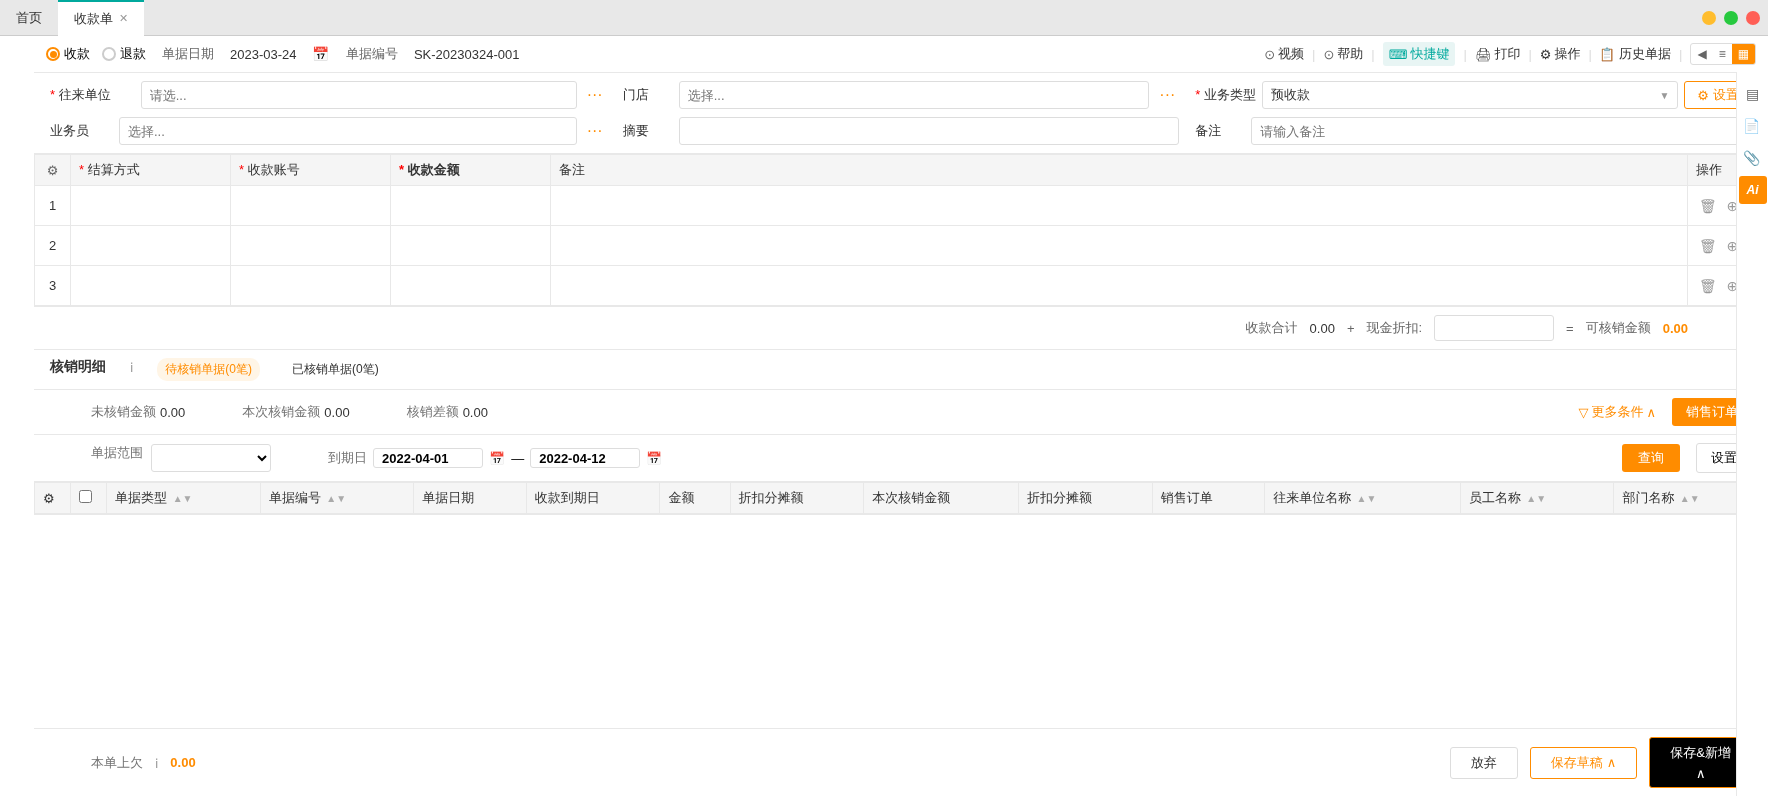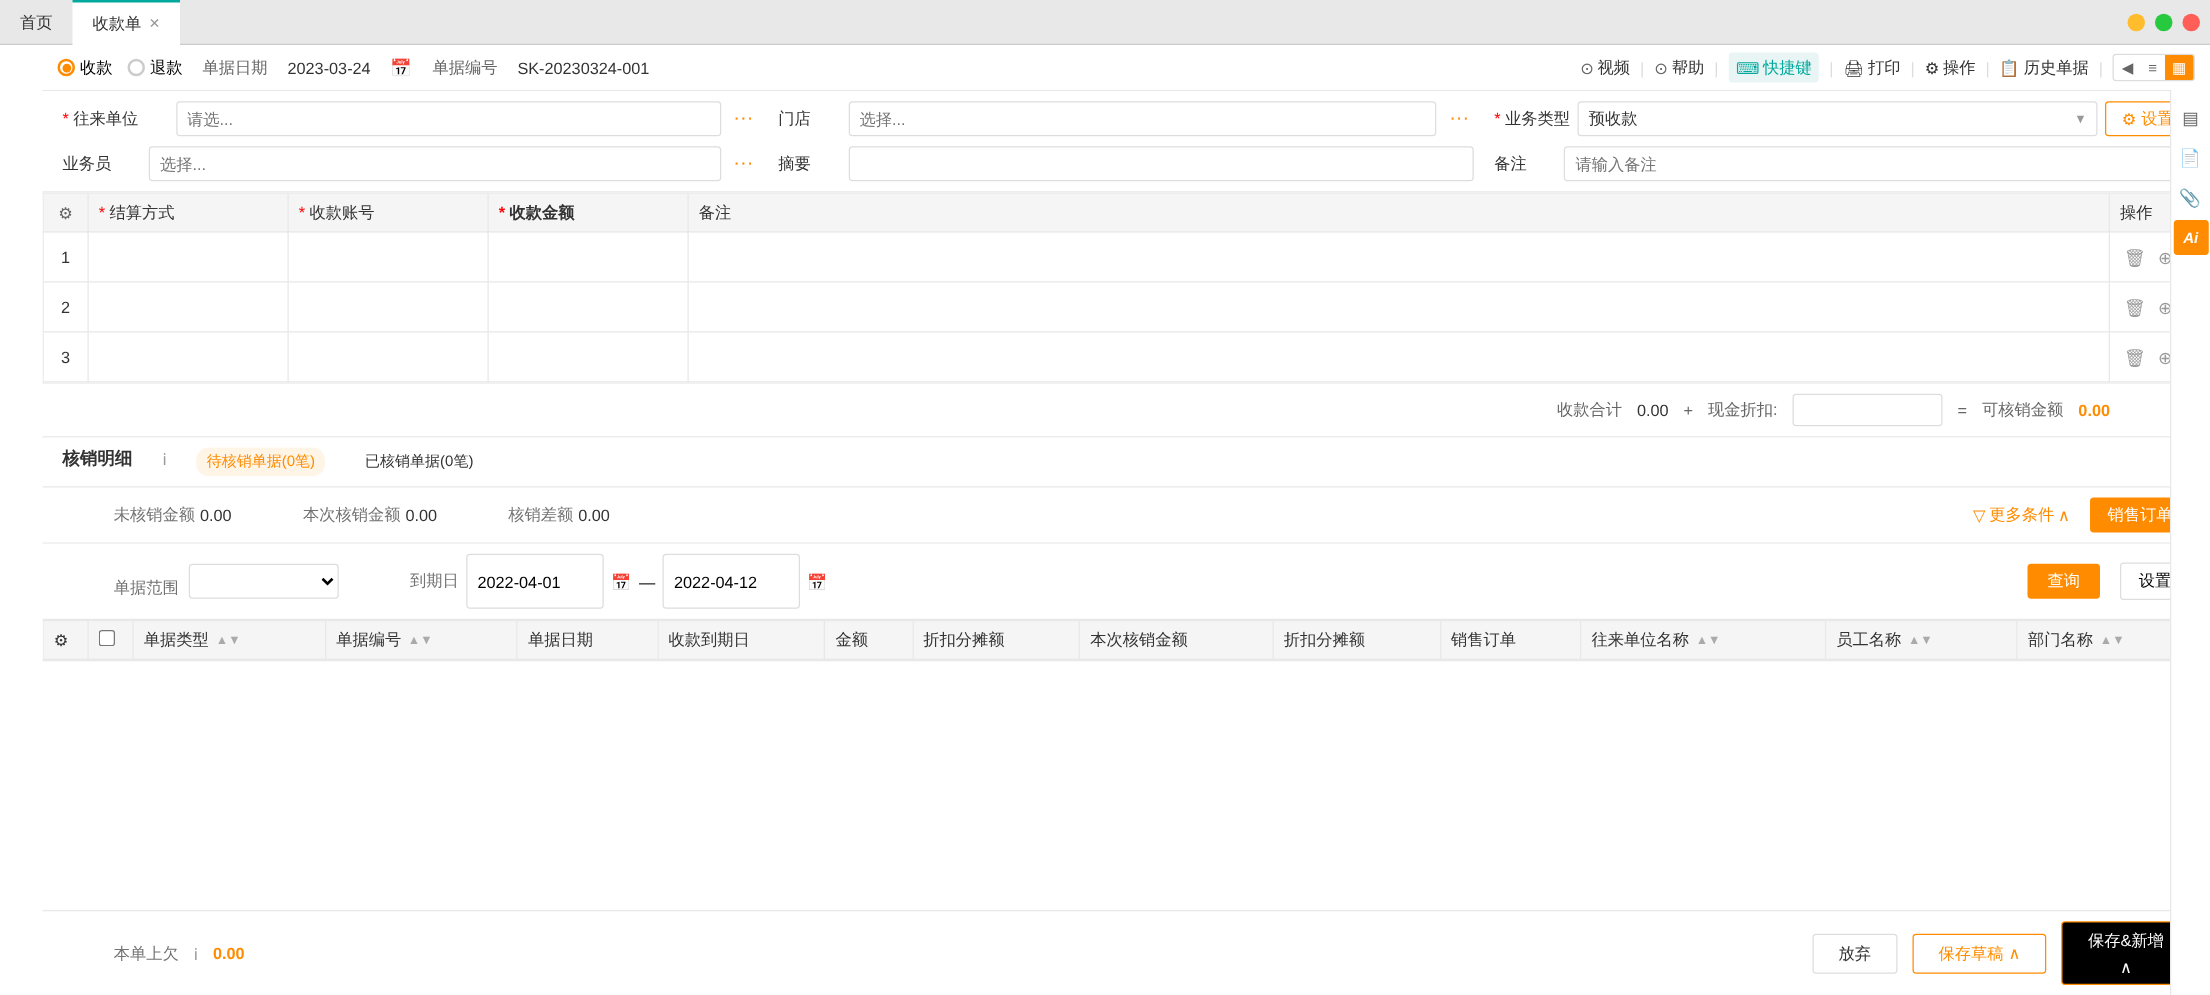--- a/index.html
+++ b/index.html
@@ -118,24 +118,24 @@
     .filter-value { color: #333; }
     .filter-spacer { flex: 1; }
     .more-filter { color: #ff8c00; cursor: pointer; display: flex; align-items: center; gap: 3px; }
     .auto-reconcil-btn {
       padding: 5px 14px; background: #ff8c00; color: #fff; border: none;
       border-radius: 3px; cursor: pointer;
     }
 
     
     .search-filters { display: flex; align-items: center; padding: 8px 16px; gap: 16px; border-bottom: 1px solid #e8e8e8; background: #fff; }
-    .filter-group { display: flex; align-items: flex-end; gap: 8px; }
+    .filter-group { display: flex; align-items: flex-start; gap: 8px; }
     .filter-select { height: 28px; border: 1px solid #ddd; border-radius: 3px; padding: 0 24px 0 8px; background: #fff; outline: none; cursor: pointer; min-width: 120px; }
     .date-range { display: flex; align-items: center; gap: 6px; }
-    .date-input { height: 44px; border: 1px solid #ddd; border-radius: 3px; padding: 0 8px; width: 110px; outline: none; }
+    .date-input { height: 20px; border: 1px solid #ddd; border-radius: 3px; padding: 0 8px; width: 110px; outline: none; font-weight: bold; }
     .cal-icon { color: #999; cursor: pointer; }
     .search-btn { padding: 5px 16px; background: #ff8c00; color: #fff; border: none; border-radius: 3px; cursor: pointer; }
     .settings-sm-btn { padding: 5px 14px; border: 1px solid #ddd; border-radius: 3px; background: #fff; cursor: pointer; }
     .filter-spacer2 { flex: 1; }
 
     
     .bottom-table-container { overflow-x: auto; border-bottom: 1px solid #e8e8e8; }
     .bottom-table { width: 100%; border-collapse: collapse; min-width: 1400px; }
     .bottom-table th { background: #f5f5f5; border: 1px solid #e8e8e8; padding: 6px 8px; text-align: left; font-weight: normal; color: #333; white-space: nowrap; font-size: 12px; }
     .sort-arrows { color: #aaa; font-size: 10px; display: inline-flex; flex-direction: column; margin-left: 2px; vertical-align: middle; line-height: 1; }

